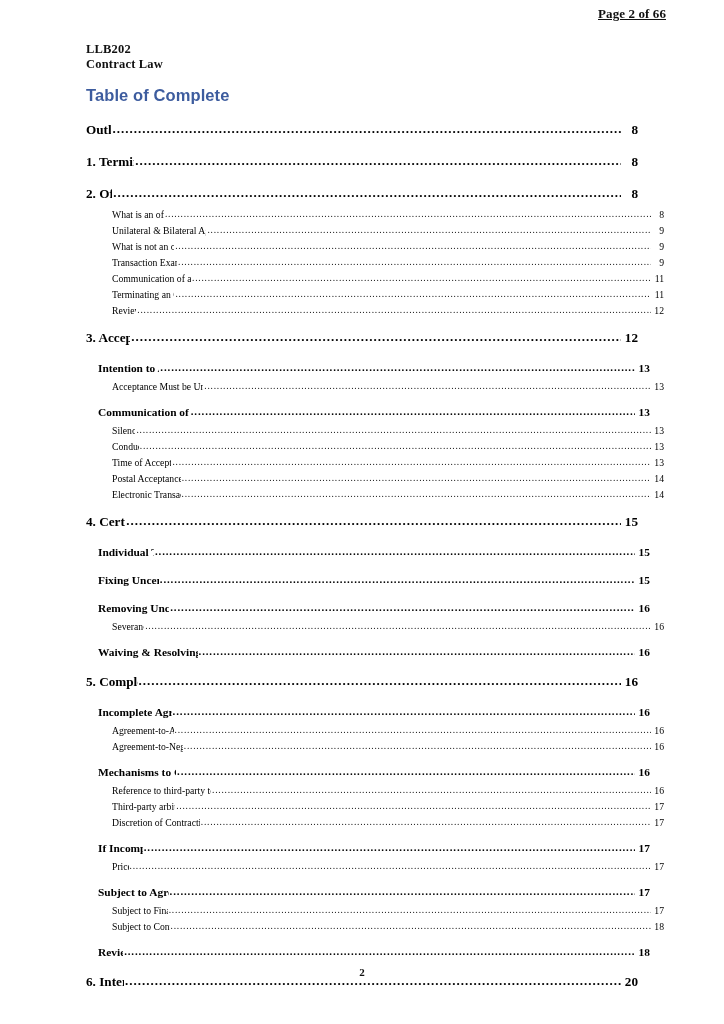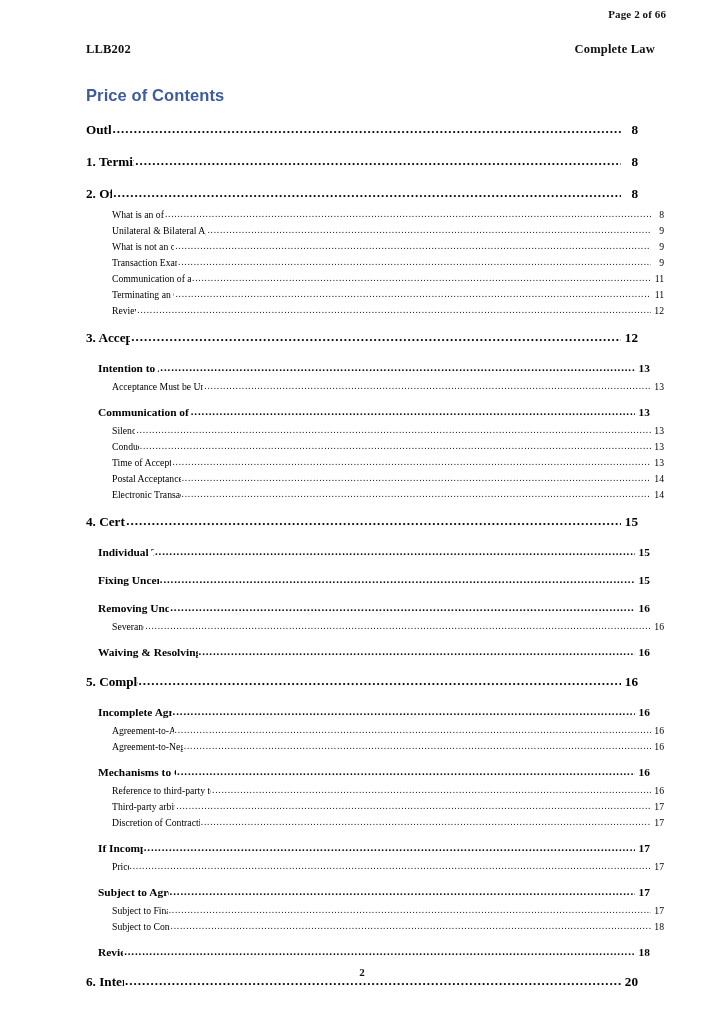--- a/index.html
+++ b/index.html
@@ -25,34 +25,36 @@
   
   .page-indicator-row {
     position: absolute;
     top: 4px;
     left: 0;
     right: 58px;
     text-align: right;
   }
   .page-indicator {
     font-family: "Liberation Serif", "DejaVu Serif", serif;
-    font-size: 11px;
-    font-weight: bold;
+    font-size: 13px;
+    font-weight: bold;
+    text-decoration: underline;
     letter-spacing: 0.1px;
     color: #111;
   }
 
   .doc-header {
     position: absolute;
     top: 42px;
     left: 86px;
-    right: 69px;
+    right: 84px;
     display: flex;
     justify-content: space-between;
     align-items: baseline;
+    flex-direction: column;
   }
   .doc-code, .doc-subject {
     font-family: "Liberation Serif", "DejaVu Serif", serif;
     font-size: 12.5px;
     font-weight: bold;
     color: #111;
     letter-spacing: 0.2px;
   }
 
   
@@ -160,24 +162,24 @@
 <body>
 
 <div class="page">
 
   <div class="page-indicator-row">
     <span class="page-indicator">Page 2 of 66</span>
   </div>
 
   <div class="doc-header">
     <span class="doc-code">LLB202</span>
-    <span class="doc-subject">Complete Law</span>
+    <span class="doc-subject">Contract Law</span>
   </div>
 
-  <div class="toc-title">Price of Contents</div>
+  <div class="toc-title">Table of Complete</div>
 
   <div class="toc" id="toc-list">
       <div class="toc-entry lvl1">
         <span class="toc-label">Outline</span>
         <span class="toc-leader"></span>
         <span class="toc-page">8</span>
       </div>
       <div class="toc-entry lvl1 gap-top">
         <span class="toc-label">1. Terminology</span>
         <span class="toc-leader"></span>

